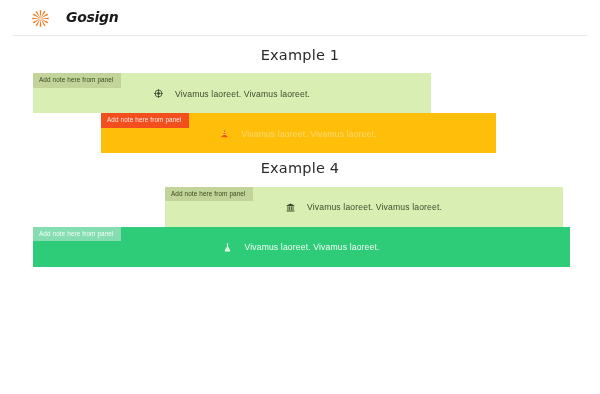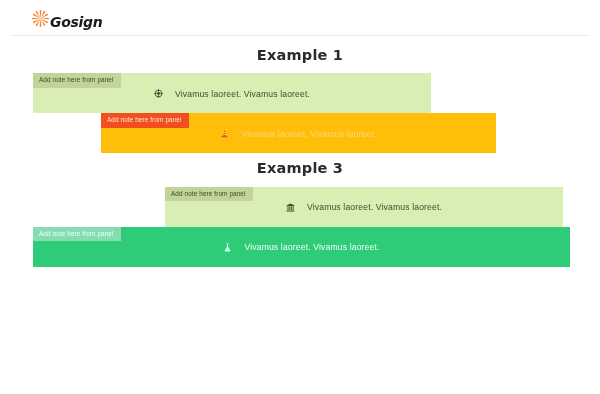--- a/index.html
+++ b/index.html
@@ -26,22 +26,22 @@
     position: relative;
     height: 36px;
     background: #ffffff;
     display: flex;
     align-items: center;
     padding-left: 31px;
   }
 
   .logo {
     display: flex;
-    align-items: flex-end;
-    gap: 0;
+    align-items: flex-start;
+    gap: 16px;
     text-decoration: none;
   }
 
   .logo-mark {
     width: 19px;
     height: 19px;
     display: block;
     flex: none;
   }
 
@@ -72,21 +72,21 @@
   }
 
   .section {
     margin: 0;
   }
 
   .section-title {
     text-align: center;
     font-family: "DejaVu Sans", sans-serif;
     font-size: 14.5px;
-    font-weight: 700;
+    font-weight: 400;
     color: #2b2b2b;
     letter-spacing: 0.2px;
     margin: 0;
     padding: 7px 0 9px 0;
     line-height: 1.2;
   }
 
   .panel {
     position: relative;
     min-height: 40px;
@@ -227,21 +227,21 @@
               <rect x="5.6" y="5.6" width="4.8" height="1.5" fill="#ffd873"></rect>
               <rect x="5.0" y="9.0" width="6.0" height="1.5" fill="#ffd873"></rect>
             </svg>
           </span>
           <span>Vivamus laoreet. Vivamus laoreet.</span>
         </span>
       </div>
     </div>
 
     <div class="section">
-      <h2 class="section-title">Example 3</h2>
+      <h2 class="section-title">Example 4</h2>
       <div class="panel panel-3">
         <span class="panel-note">Add note here from panel</span>
         <span class="panel-body">
           <span class="panel-icon">
             <svg viewBox="0 0 16 16" xmlns="http://www.w3.org/2000/svg" aria-hidden="true">
               <g fill="#3f4a2e">
                 <path d="M8 0.8 L15 4.4 V5.6 H1 V4.4 Z"></path>
                 <rect x="2.6" y="6.4" width="1.7" height="6.4"></rect>
                 <rect x="5.6" y="6.4" width="1.7" height="6.4"></rect>
                 <rect x="8.7" y="6.4" width="1.7" height="6.4"></rect>

